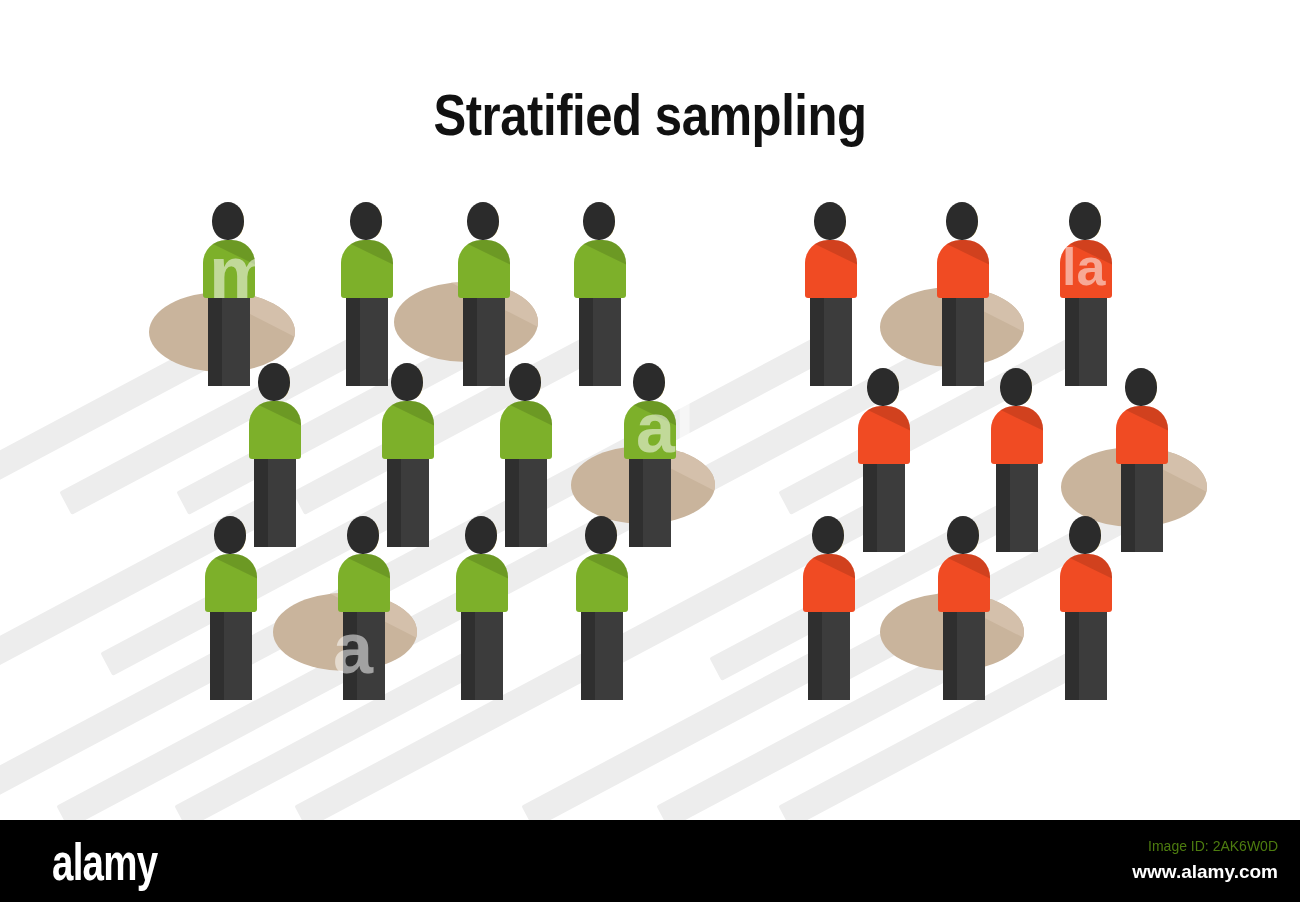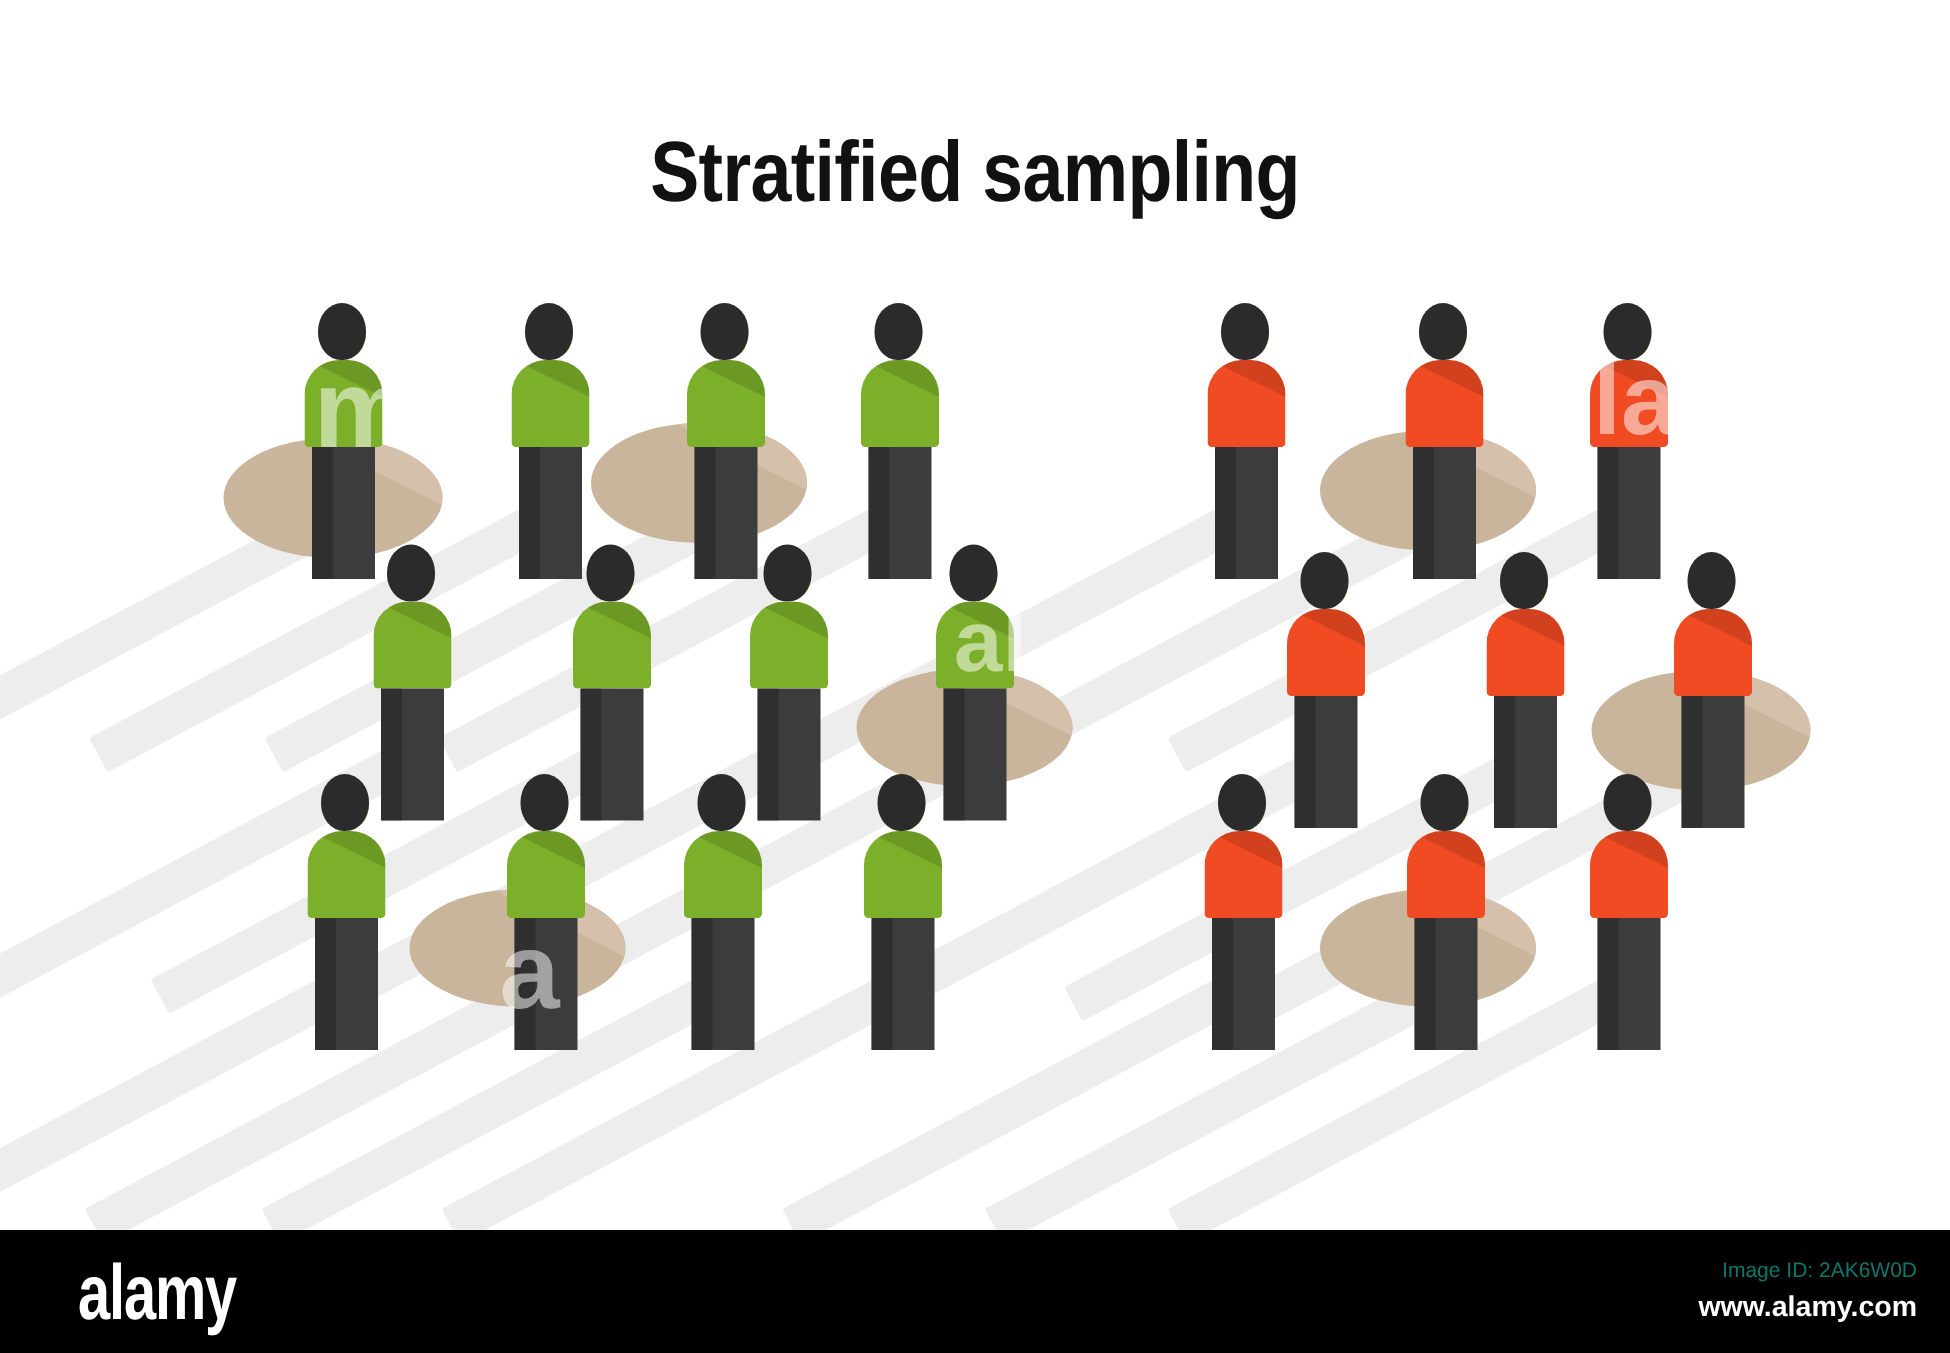--- a/index.html
+++ b/index.html
@@ -192,21 +192,21 @@
     color: #ffffff;
     transform: scaleX(0.74);
     transform-origin: 0 0;
     letter-spacing: -1px;
   }
   #footer-imageid {
     position: absolute;
     right: 22px;
     top: 18px;
     font-size: 14px;
-    color: #0f766e;
+    color: #4d7c0f;
     text-align: right;
     font-family: "Liberation Sans Narrow", "Liberation Sans", sans-serif;
   }
   #footer-url {
     position: absolute;
     right: 22px;
     top: 41px;
     font-size: 19px;
     font-weight: bold;
     color: #ffffff;
@@ -537,23 +537,23 @@
           <div class="t-base"></div>
           <div class="t-shade"></div>
         </div>
         <div class="legs">
           <div class="l-dark"></div>
         </div>
       </div>
     </div>
   <div class="layer" id="watermark-layer">
       <div class="wm" style="left: 209px; top: 236px; font-size: 74px; line-height: 74px;">m</div>
-      <div class="wm" style="left: 636px; top: 393px; font-size: 58px; line-height: 70px;">al</div>
+      <div class="wm" style="left: 636px; top: 393px; font-size: 70px; line-height: 70px;">al</div>
       <div class="wm" style="left: 333px; top: 612px; font-size: 72px; line-height: 72px;">a</div>
-      <div class="wm" style="left: 1062px; top: 230px; font-size: 67px; line-height: 74px;">la</div>
+      <div class="wm" style="left: 1062px; top: 230px; font-size: 52px; line-height: 74px;">la</div>
     </div>
 
 </div>
 
 <div id="footer">
   <div id="footer-logo">alamy</div>
   <div id="footer-imageid">Image ID: 2AK6W0D</div>
   <div id="footer-url">www.alamy.com</div>
 </div>
 

